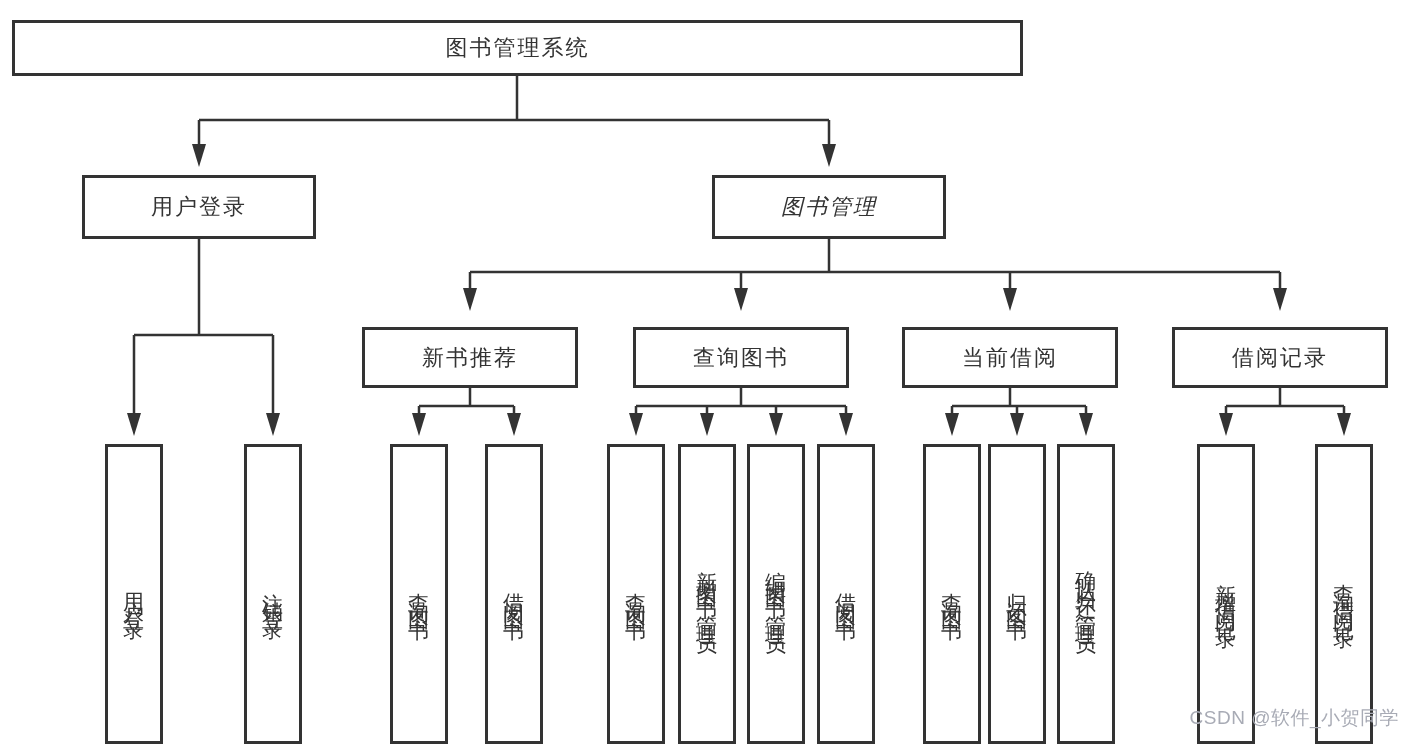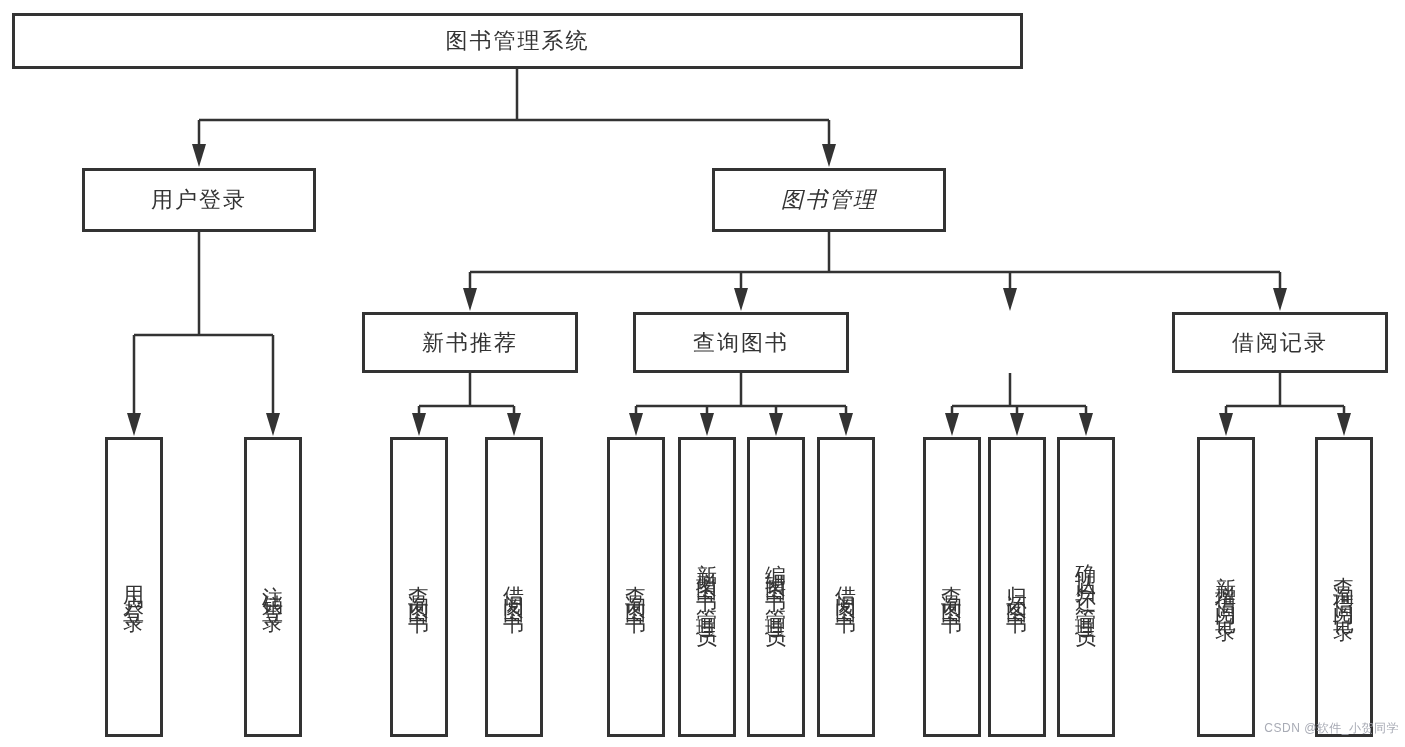--- a/index.html
+++ b/index.html
@@ -5,33 +5,34 @@
   html,body { margin:0; padding:0; background:#ffffff; }
   #canvas {
     position:relative; width:1405px; height:747px; background:#ffffff;
     font-family:"Liberation Sans","DejaVu Sans",sans-serif; overflow:hidden;
   }
   #wires { position:absolute; left:0; top:0; width:1405px; height:747px; pointer-events:none; }
   .box {
     position:absolute; box-sizing:border-box; background:#ffffff;
     border:3px solid #333333; display:flex; align-items:center; justify-content:center;
     color:#333333;
+    margin-top:7px;
   }
   .h-label { font-size:22px; letter-spacing:2px; white-space:nowrap; }
   .root  { left:12px;  top:13px;  width:1011px; height:56px; }
   .lvl2  { top:168px; width:234px; height:64px; }
-  .lvl3  { top:312px; width:216px; height:61px; }
+  .lvl3  { top:320px; width:216px; height:61px; }
   .leaf  { top:437px; width:58px;  height:300px; }
   .v-label {
     writing-mode:vertical-rl; text-orientation:mixed;
     font-size:21px; letter-spacing:9px; line-height:1; white-space:nowrap;
   }
   .watermark {
-    position:absolute; right:6px; bottom:10px;
-    font-size:12px; color:#a8abb5; letter-spacing:0.5px; white-space:nowrap;
+    position:absolute; right:6px; bottom:16px;
+    font-size:19px; color:#a8abb5; letter-spacing:0.5px; white-space:nowrap;
   }
   .wire { stroke:#333333; stroke-width:2.5; fill:none; }
   .head { fill:#333333; stroke:none; }
 </style>
 </head>
 <body>
 
 <div id="canvas">
 
   <svg id="wires" viewBox="0 0 1405 747" xmlns="http://www.w3.org/2000/svg">
@@ -80,20 +81,23 @@
   <div class="box lvl2" style="left:712px;font-style:italic;">
     <span class="h-label">图书管理</span>
   </div>
 
   <div class="box lvl3" style="left:362px;">
     <span class="h-label">新书推荐</span>
   </div>
   <div class="box lvl3" style="left:633px;">
     <span class="h-label">查询图书</span>
   </div>
+  <div class="box lvl3" style="left:902px;">
+    <span class="h-label">当前借阅</span>
+  </div>
   <div class="box lvl3" style="left:1172px;">
     <span class="h-label">借阅记录</span>
   </div>
 
   <div class="box leaf" style="left:105px;">
     <span class="v-label">用户登录</span>
   </div>
   <div class="box leaf" style="left:244px;">
     <span class="v-label">注销登录</span>
   </div>

